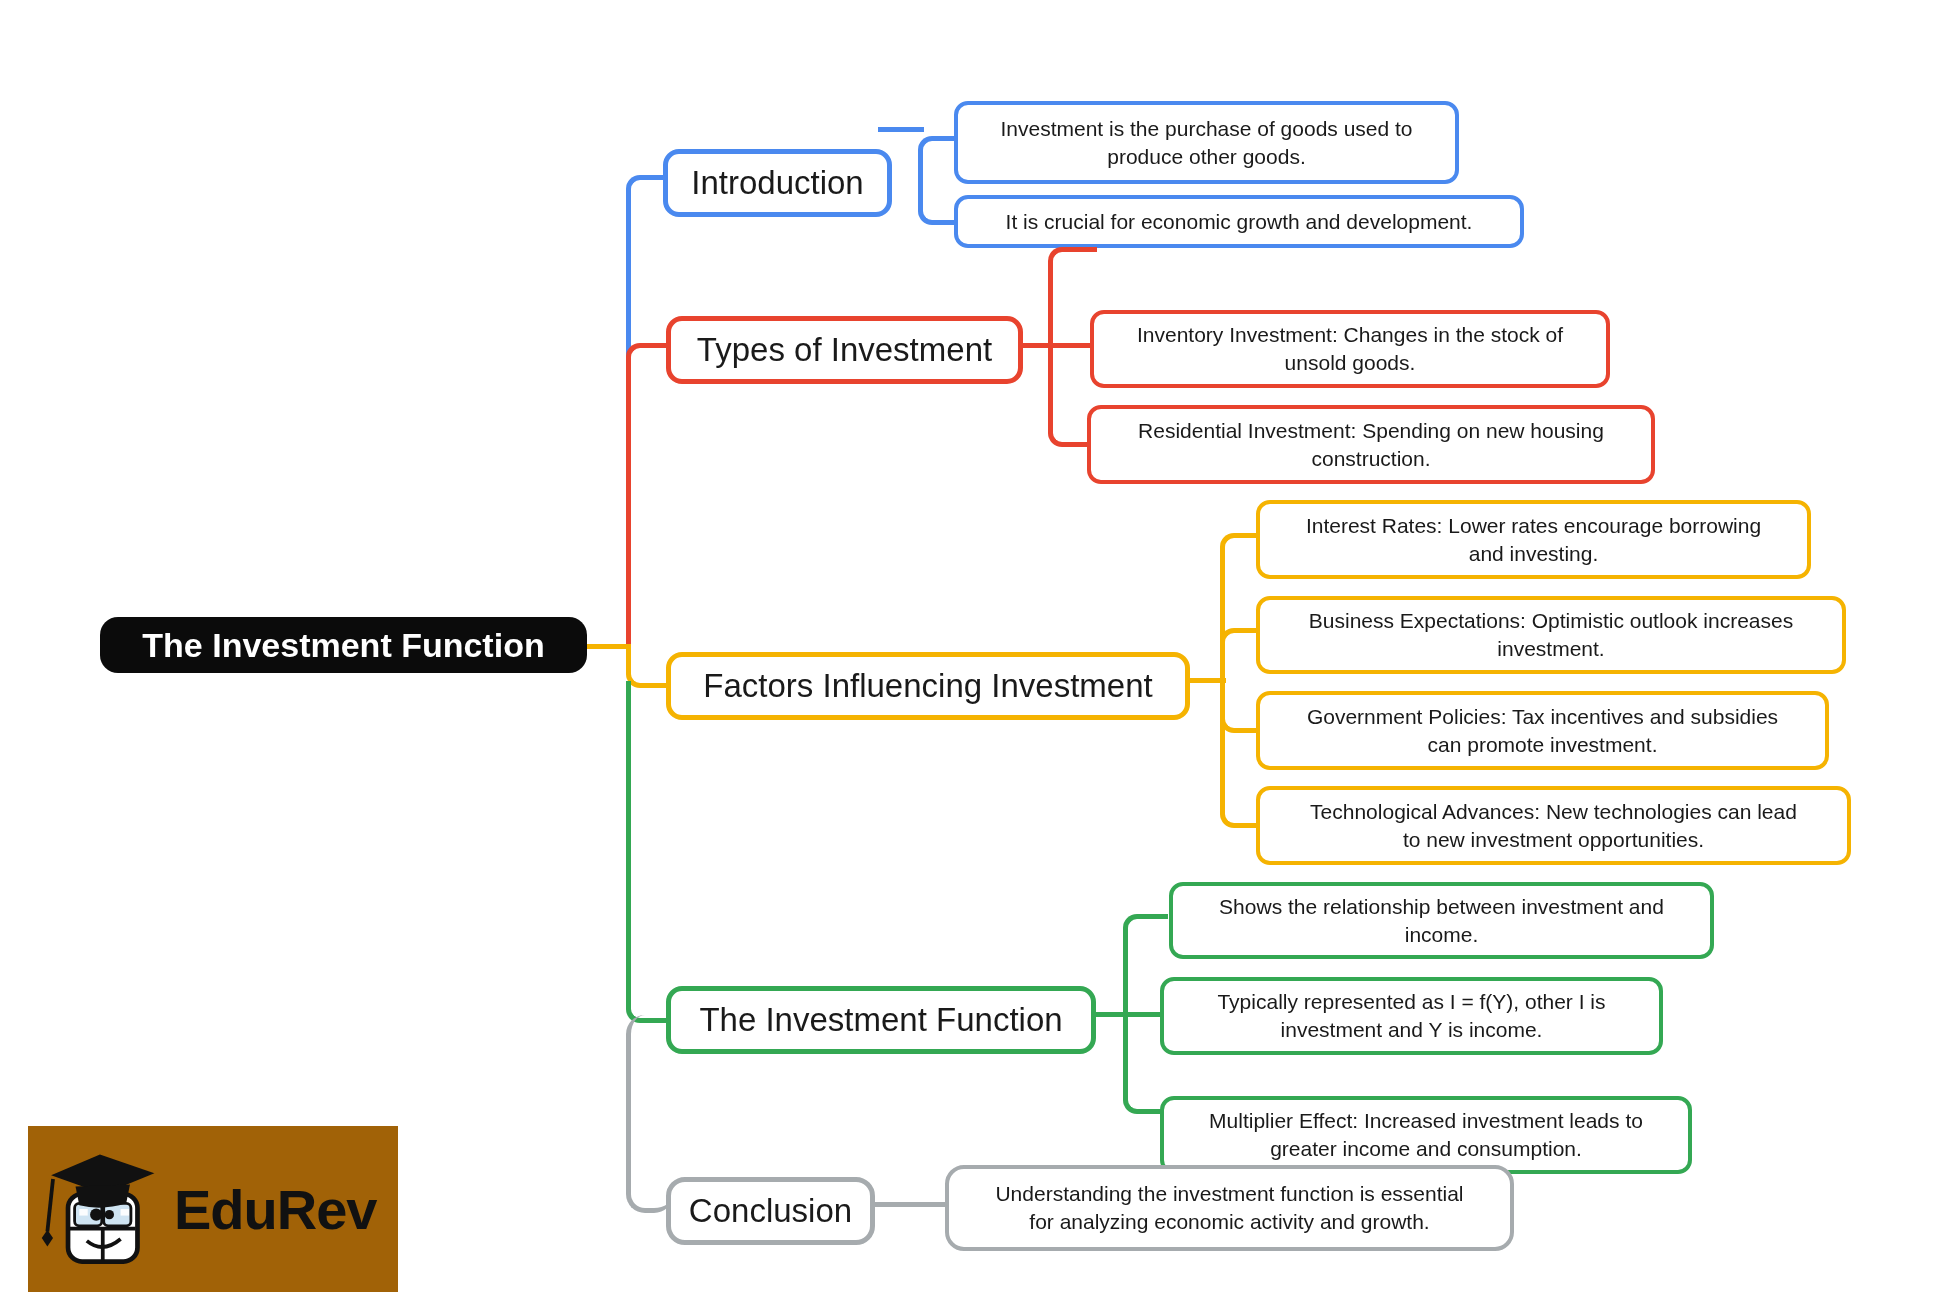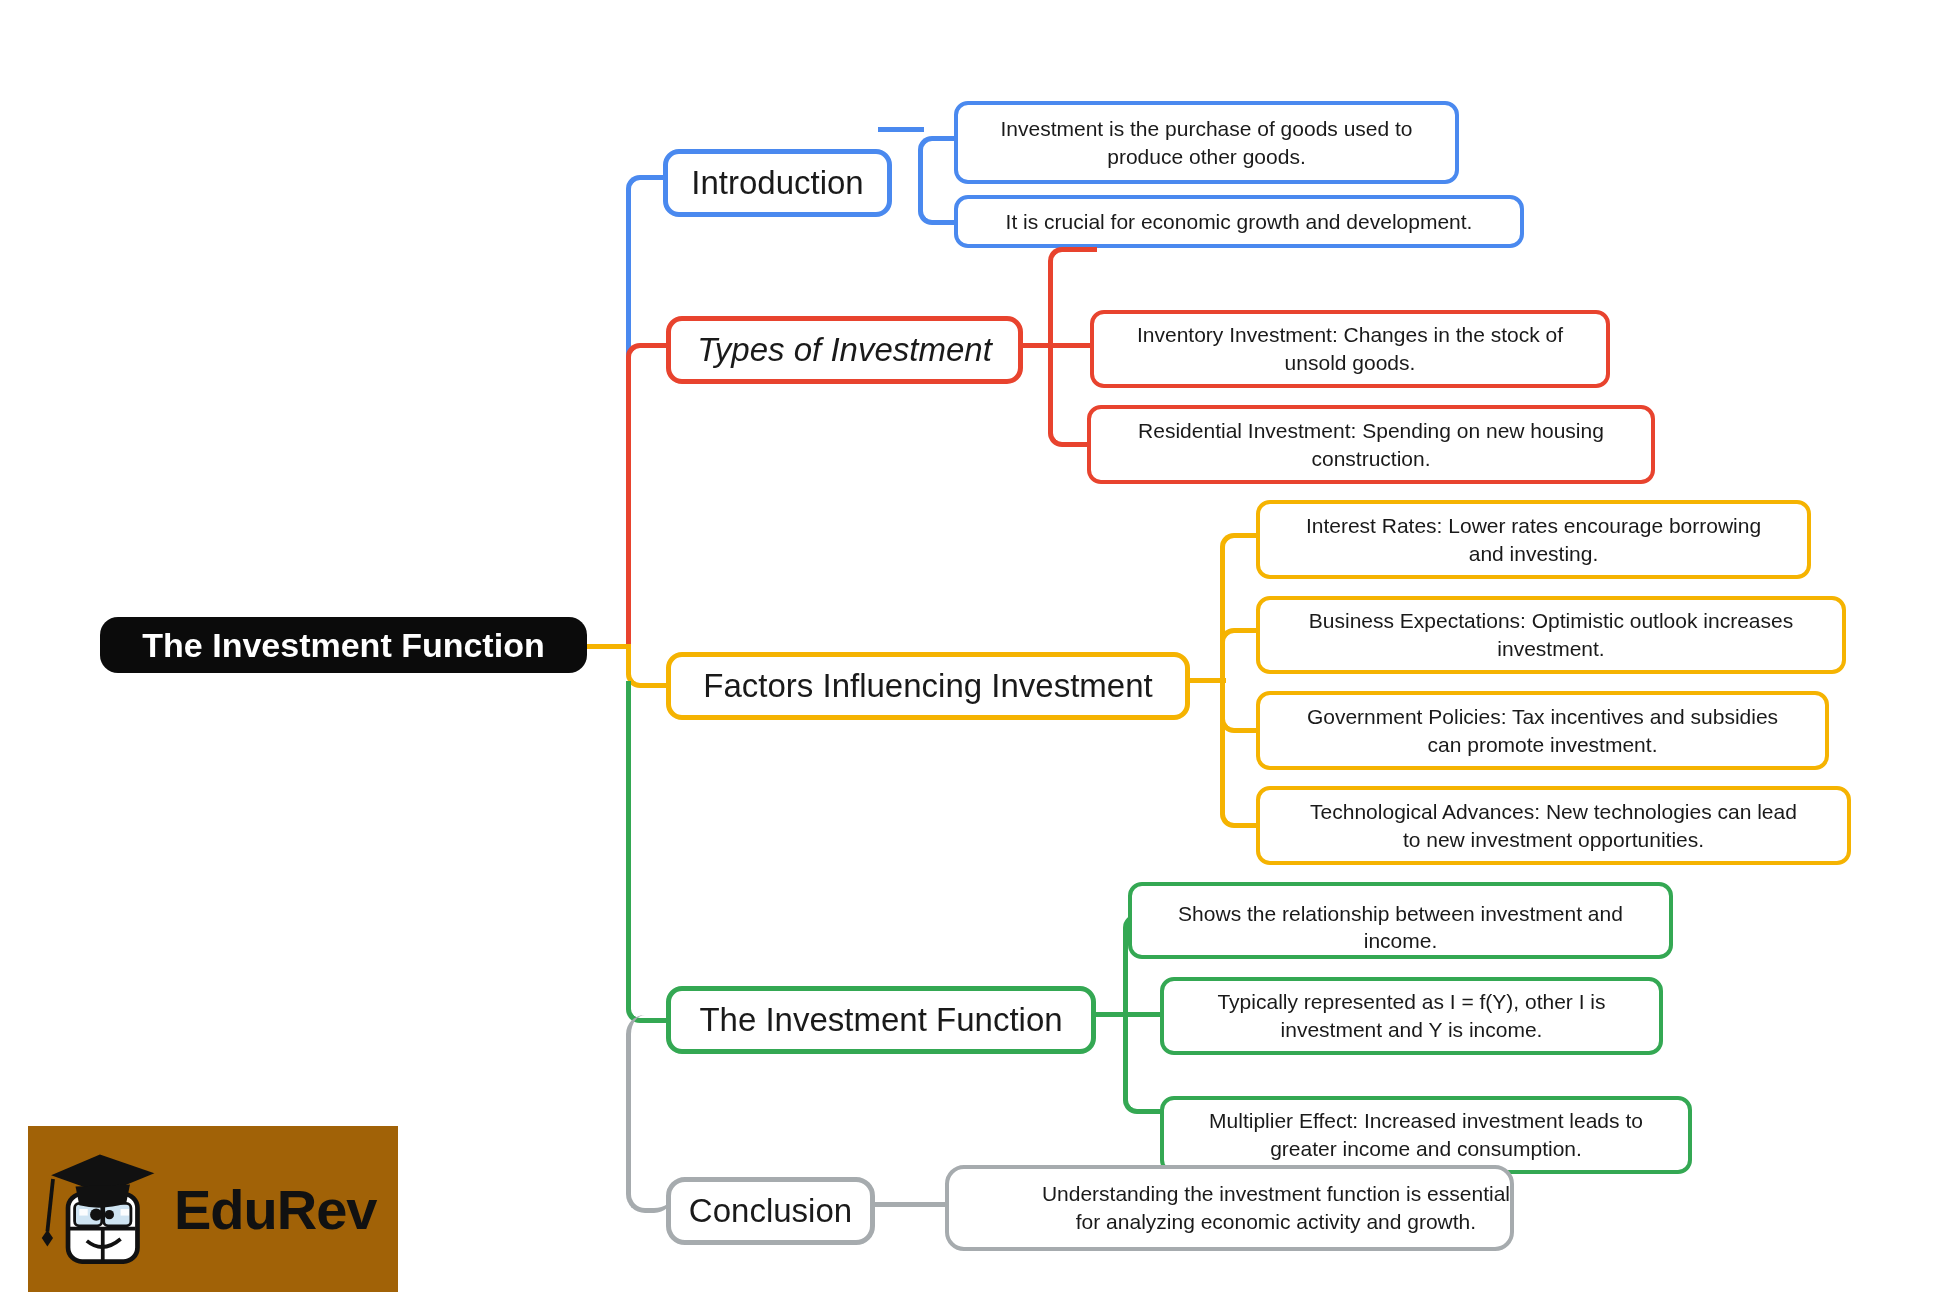--- a/index.html
+++ b/index.html
@@ -86,21 +86,21 @@
 produce other goods.</span>
   </div>
   <div class="leaf-node c-blue" style="left:954px;top:147px;width:562px;height:45px;">
     <span>It is crucial for economic growth and development.</span>
   </div>
 
   <div class="h-line bg-red" style="left:1009px;top:343px;width:85px;"></div>
   <div class="elbow el-top c-red" style="left:1048px;top:247px;width:44px;height:101px;"></div>
   <div class="elbow el-bot c-red" style="left:1048px;top:343px;width:44px;height:99px;"></div>
 
-  <div class="branch-node c-red" style="left:666px;top:316px;width:347px;height:58px;font-style:italic;">
+  <div class="branch-node c-red" style="left:666px;top:316px;width:347px;height:58px;">
     <span>Types of Investment</span>
   </div>
   <div class="leaf-node c-red" style="left:1090px;top:310px;width:512px;height:70px;">
     <span>Inventory Investment: Changes in the stock of
 unsold goods.</span>
   </div>
   <div class="leaf-node c-red" style="left:1087px;top:405px;width:560px;height:71px;">
     <span>Residential Investment: Spending on new housing
 construction.</span>
   </div>
@@ -131,39 +131,39 @@
 to new investment opportunities.</span>
   </div>
 
   <div class="h-line bg-green" style="left:1082px;top:1012px;width:82px;"></div>
   <div class="elbow el-top c-green" style="left:1123px;top:914px;width:40px;height:101px;"></div>
   <div class="elbow el-bot c-green" style="left:1123px;top:1012px;width:40px;height:97px;"></div>
 
   <div class="branch-node c-green" style="left:666px;top:986px;width:420px;height:58px;">
     <span>The Investment Function</span>
   </div>
-  <div class="leaf-node c-green" style="left:1128px;top:882px;width:537px;height:69px;align-items:flex-end;">
+  <div class="leaf-node c-green" style="left:1169px;top:882px;width:537px;height:69px;">
     <span>Shows the relationship between investment and
 income.</span>
   </div>
   <div class="leaf-node c-green" style="left:1160px;top:977px;width:495px;height:70px;">
     <span>Typically represented as I = f(Y), other I is
 investment and Y is income.</span>
   </div>
   <div class="leaf-node c-green" style="left:1160px;top:1096px;width:524px;height:70px;">
     <span>Multiplier Effect: Increased investment leads to
 greater income and consumption.</span>
   </div>
 
   <div class="h-line bg-gray" style="left:861px;top:1202px;width:88px;"></div>
 
   <div class="branch-node c-gray" style="left:666px;top:1177px;width:199px;height:58px;">
     <span>Conclusion</span>
   </div>
-  <div class="leaf-node c-gray" style="left:945px;top:1165px;width:561px;height:78px;justify-content:flex-end;">
+  <div class="leaf-node c-gray" style="left:945px;top:1165px;width:561px;height:78px;">
     <span>Understanding the investment function is essential
 for analyzing economic activity and growth.</span>
   </div>
 
   <div class="root-node" style="left:100px;top:617px;width:487px;height:56px;">
     <span>The Investment Function</span>
   </div>
 
   <div id="logo">
     <svg class="mascot" width="122" height="140" viewBox="0 0 130 148">

